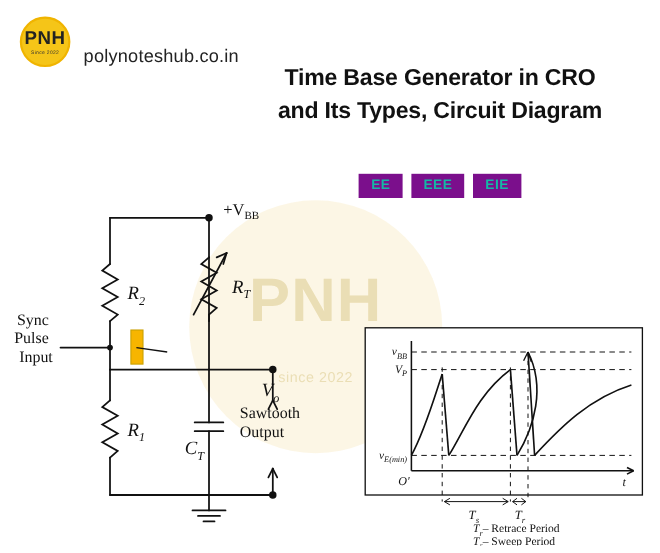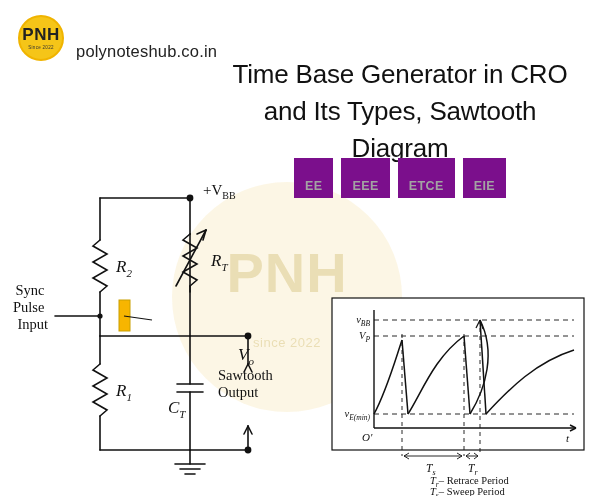--- a/index.html
+++ b/index.html
@@ -87,43 +87,43 @@
 
   
   .title-block {
     position: absolute;
     right: 14px; top: 56px;
     width: 372px;
     text-align: center;
     z-index: 4;
   }
   .title-line {
-    font-size: 26px;
-    font-weight: normal;
+    font-size: 21px;
+    font-weight: bold;
     color: #111;
     line-height: 1.42;
     letter-spacing: -0.2px;
   }
 
   
   .tags {
     position: absolute;
     right: 14px; top: 158px;
     width: 372px;
     display: flex;
     justify-content: center;
     gap: 8px;
     z-index: 4;
   }
   .tag {
     background: #7b0f8c;
-    color: #a3a3a3;
+    color: #14b8a6;
     font-size: 12.5px;
     font-weight: bold;
-    padding: 22px 11px 5px 11px;
+    padding: 4px 11px 5px 11px;
     letter-spacing: .4px;
     line-height: 1;
   }
 
   
   .circuit {
     position: absolute;
     left: 0px; top: 168px;
     width: 330px; height: 310px;
     z-index: 3;
@@ -151,27 +151,26 @@
   <div class="logo-wrap">
     <div class="logo-badge">
       <div class="pnh">PNH</div>
       <div class="since">Since 2022</div>
     </div>
     <div class="site-name">polynoteshub.co.in</div>
   </div>
 
   <div class="title-block">
     <div class="title-line">Time Base Generator in CRO</div>
-    <div class="title-line">and Its Types, Sawtooth Diagram</div>
+    <div class="title-line">and Its Types, Circuit Diagram</div>
   </div>
 
   <div class="tags">
     <div class="tag">EE</div>
     <div class="tag">EEE</div>
-    <div class="tag">ETCE</div>
     <div class="tag">EIE</div>
   </div>
 
   <svg class="circuit" viewBox="0 0 330 310">
     <g stroke="#111" stroke-width="1.6" fill="none" stroke-linecap="round">
 
       <path d="M100,30 L190,30"></path>
 
       <path d="M100,30 L100,72"></path>
 

